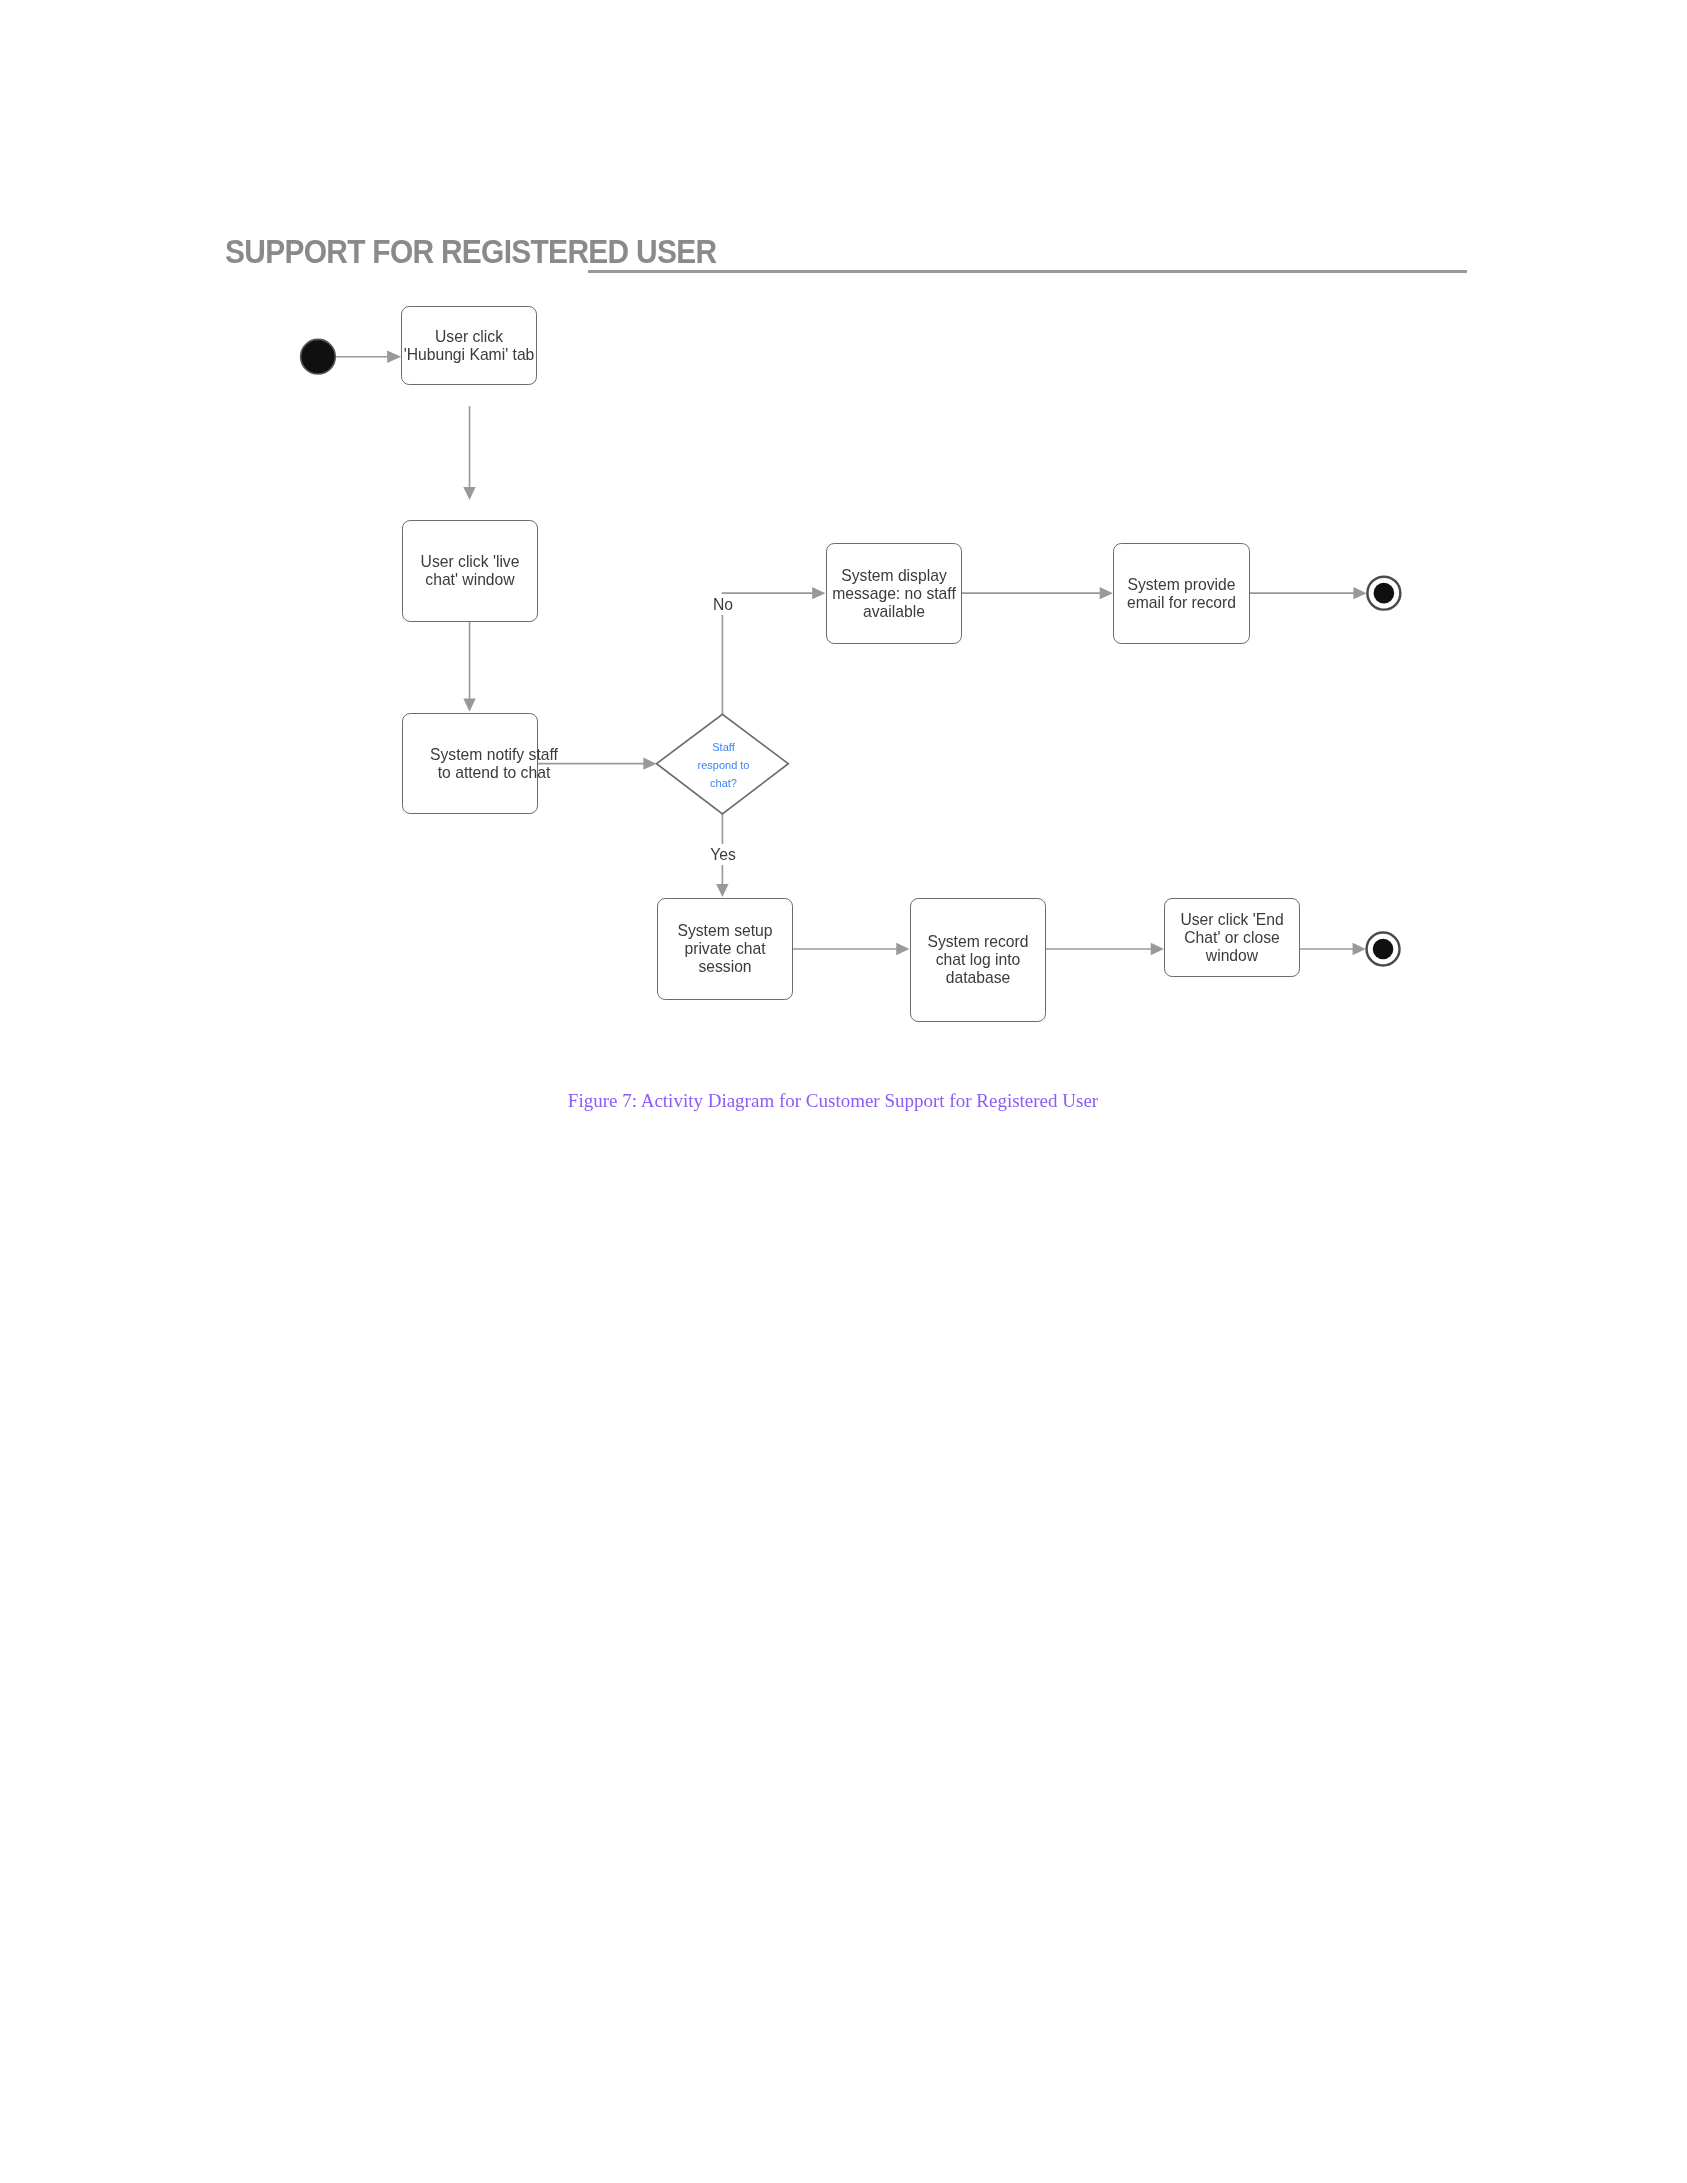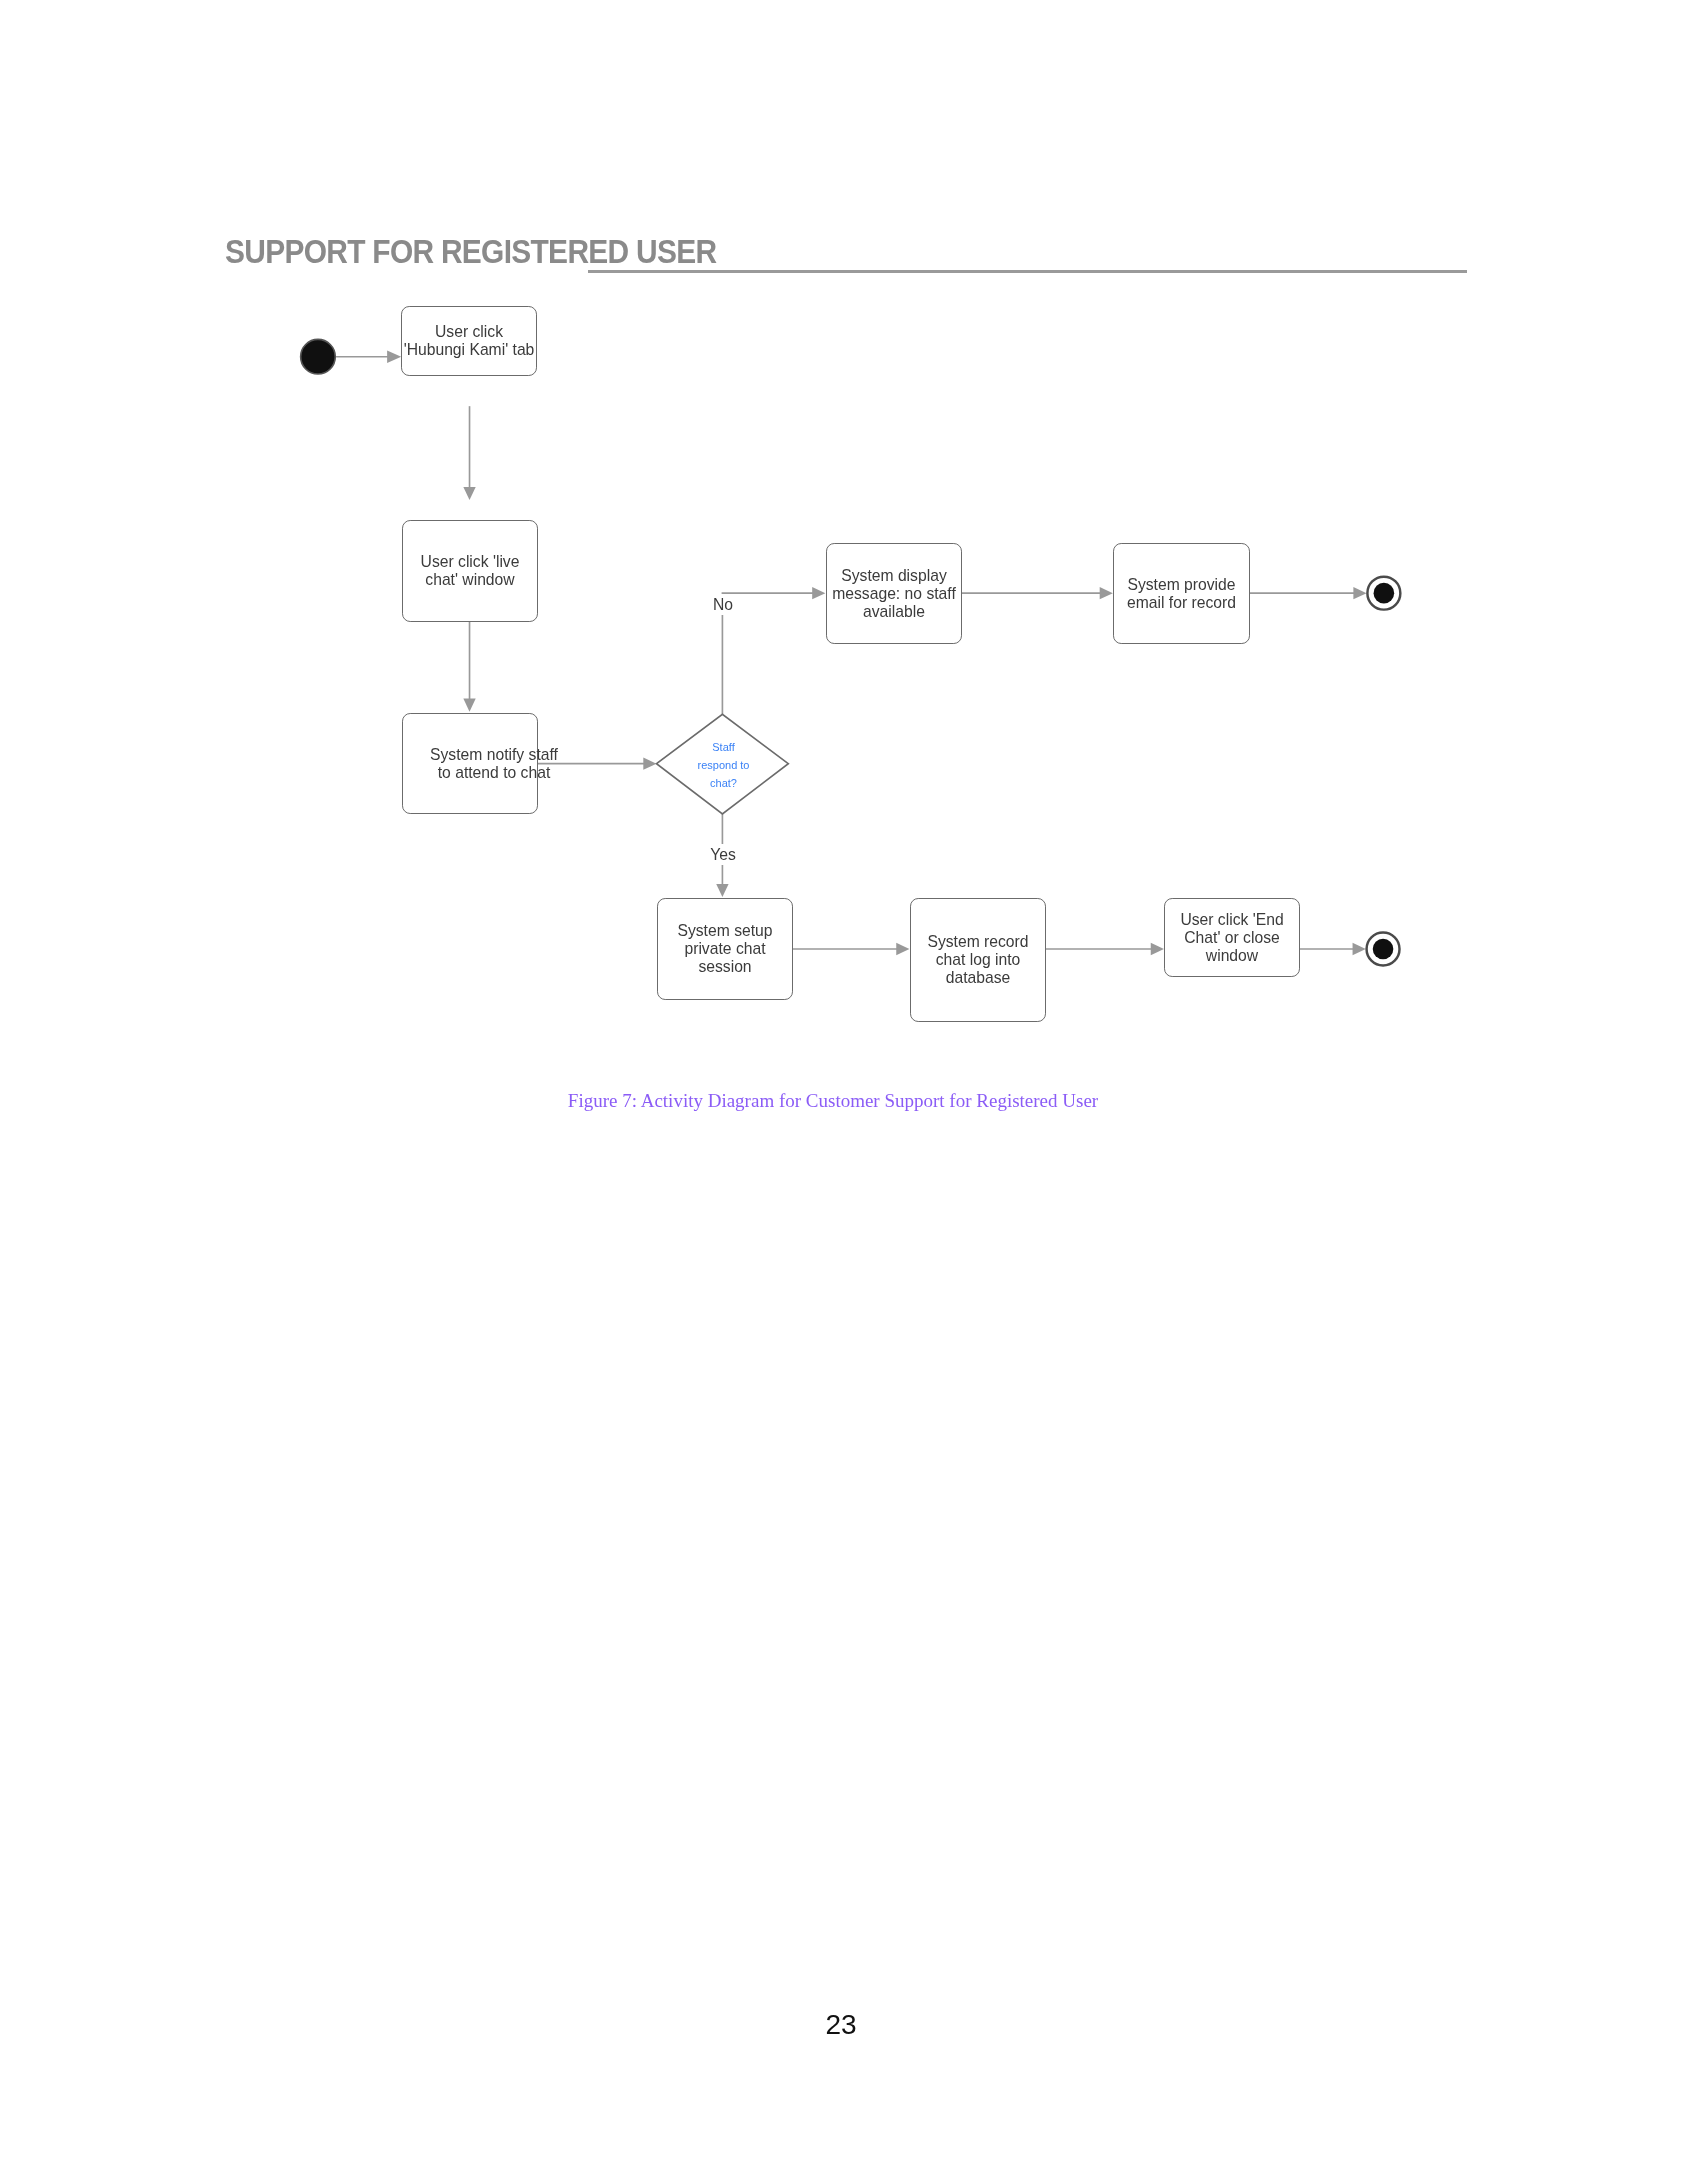--- a/index.html
+++ b/index.html
@@ -49,21 +49,21 @@
     display: flex;
     align-items: center;
     justify-content: center;
     text-align: center;
     font-size: 15.7px;
     line-height: 18px;
     color: #3b3b3b;
     white-space: pre;
     z-index: 2;
   }
-  #n-click-hubungi { left: 401px; top: 306px; height: 70px; }
+  #n-click-hubungi { left: 401px; top: 306px; height: 79px; }
   #n-click-livechat { left: 402px; top: 520px; height: 102px; }
   #n-notify        { left: 402px; top: 713px; padding-left: 48px; }
   #n-display       { left: 826px; top: 543px; }
   #n-email         { left: 1113px; top: 543px; width: 137px; }
   #n-setup         { left: 657px; top: 898px; height: 102px; }
   #n-record        { left: 910px; top: 898px; height: 124px; }
   #n-endchat       { left: 1164px; top: 898px; height: 79px; }
   .decision-label {
     position: absolute;
     left: 657px;
@@ -181,16 +181,15 @@
 window</div>
 
   <div class="decision-label">Staff
 respond to
 chat?</div>
 
   <div class="edge-label" id="lbl-no">No</div>
   <div class="edge-label" id="lbl-yes">Yes</div>
 
   <p class="caption">Figure 7: Activity Diagram for Customer Support for Registered User</p>
-  <div class="page-number">23</div>
 
 </div>
 
 
 </body></html>

